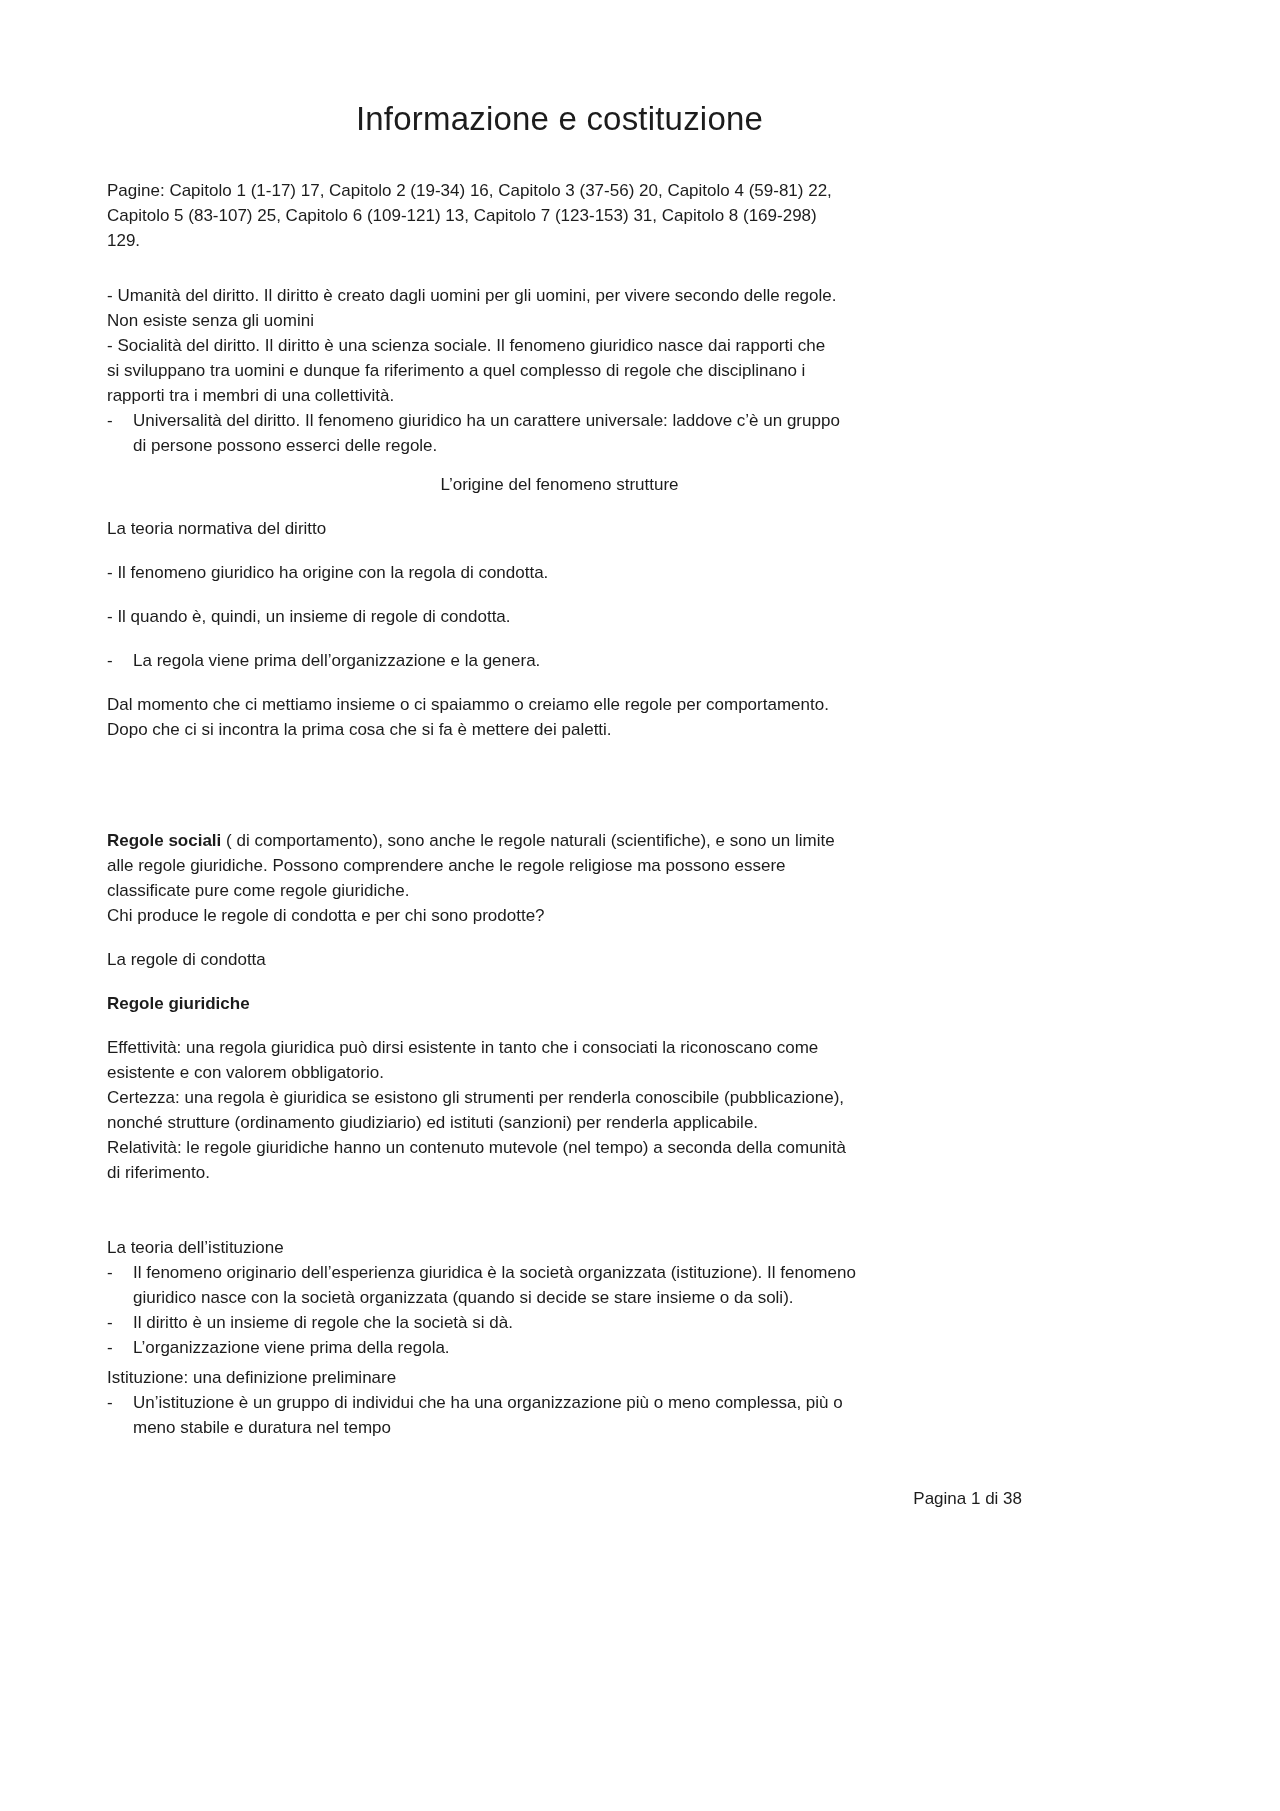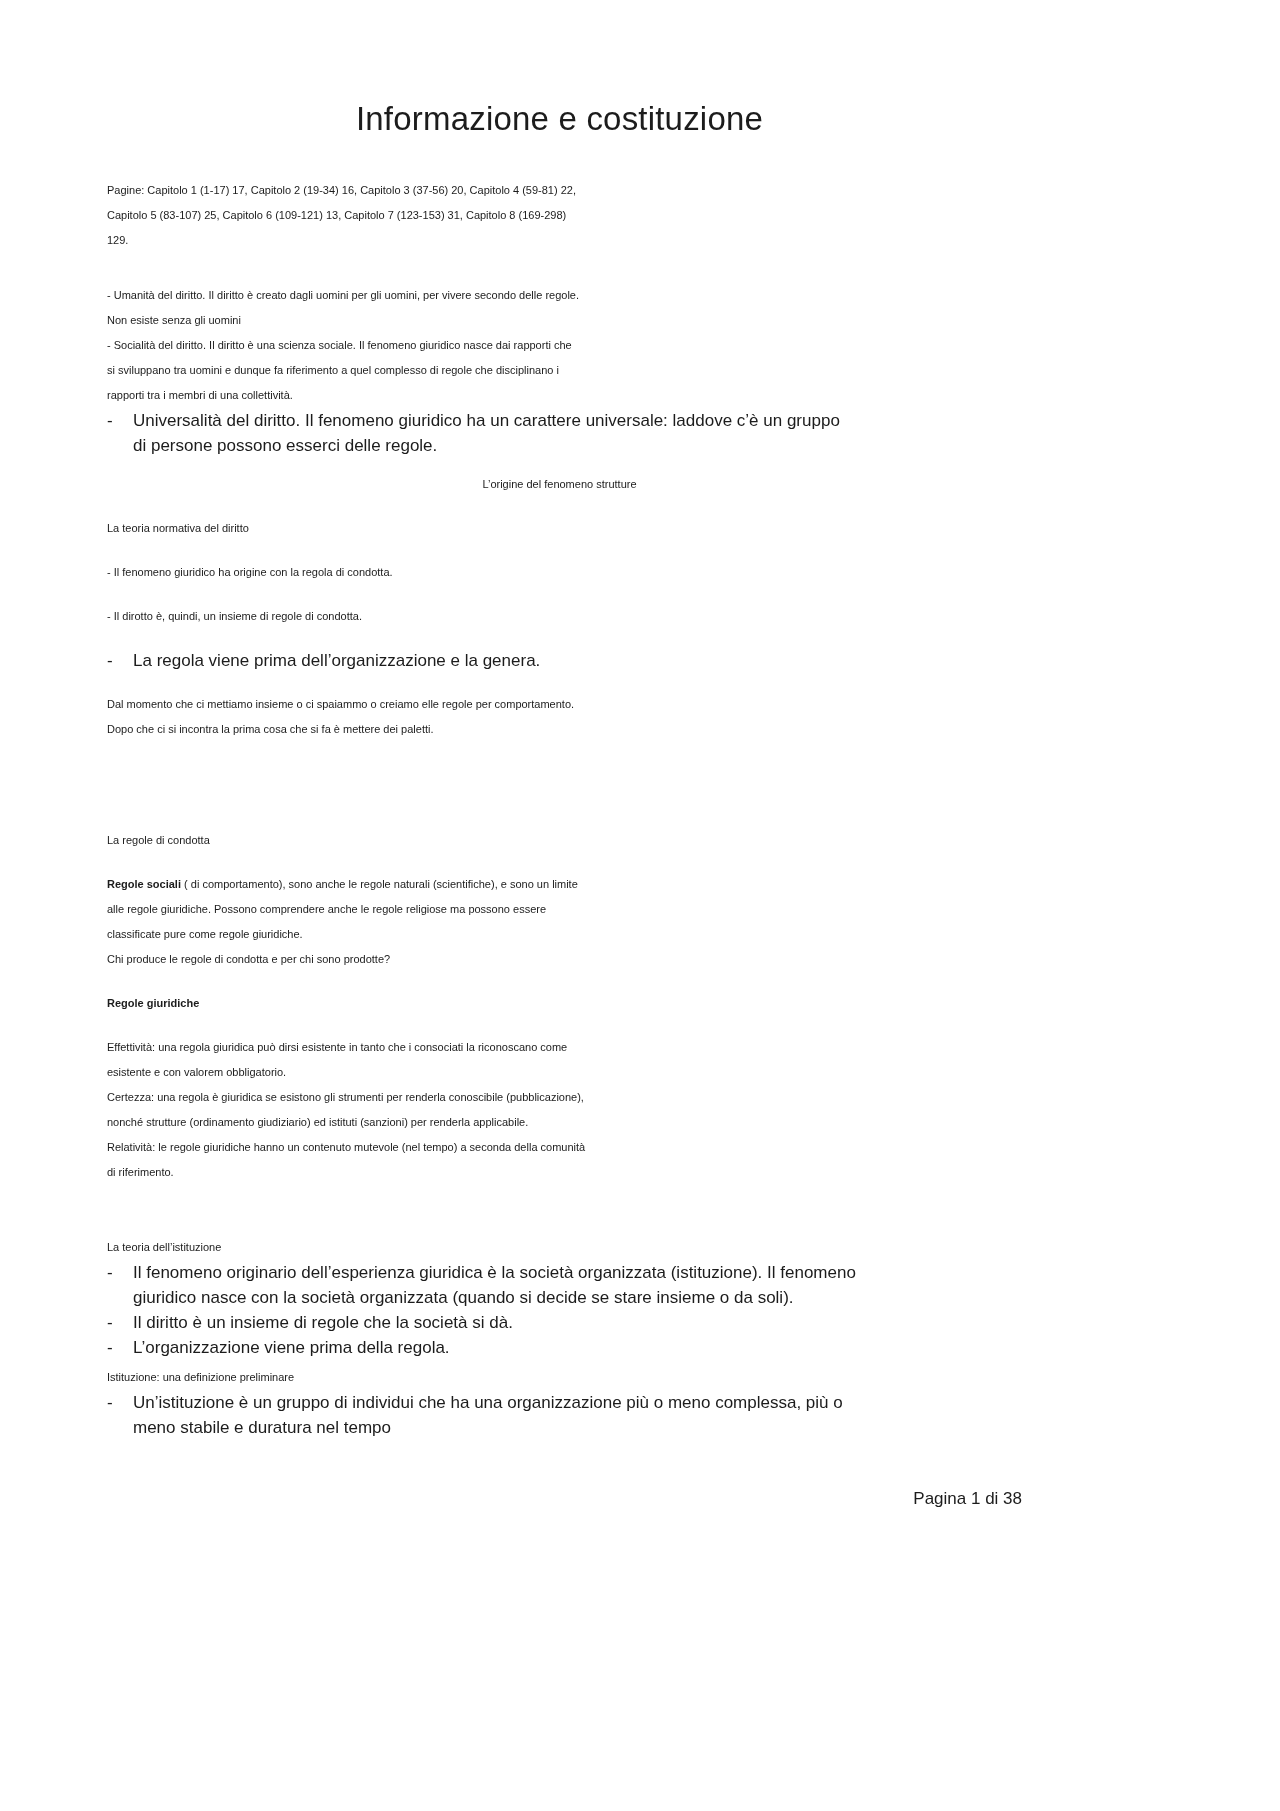--- a/index.html
+++ b/index.html
@@ -24,21 +24,21 @@
   }
   .title {
     font-size: 33px;
     line-height: 38px;
     font-weight: 400;
     text-align: center;
     margin: 0 0 40px 0;
     letter-spacing: 0.2px;
   }
   .para {
-    font-size: 11px;
+    font-size: 17px;
     line-height: 25px;
     margin: 0 0 19px 0;
     white-space: pre;
   }
   .centered { text-align: center; }
   .bold { font-weight: 700; }
 
   
   .p-pagine          { margin-bottom: 30px; }
   .p-umanita         { margin-bottom: 0; }
@@ -108,36 +108,36 @@
     <span class="dash-text">Universalità del diritto. Il fenomeno giuridico ha un carattere universale: laddove c’è un gruppo
 di persone possono esserci delle regole.</span>
   </div>
 
   <p class="para centered h-origine">L’origine del fenomeno strutture</p>
 
   <p class="para p-teoria-norm">La teoria normativa del diritto</p>
 
   <p class="para p-fenomeno">- Il fenomeno giuridico ha origine con la regola di condotta.</p>
 
-  <p class="para p-dirotto">- Il dirotto è, quindi, un insieme di regole di condotta.</p>
+  <p class="para p-dirotto">- Il quando è, quindi, un insieme di regole di condotta.</p>
 
   <div class="dash-item item-regola-prima">
     <span class="dash">-</span>
     <span class="dash-text">La regola viene prima dell’organizzazione e la genera.</span>
   </div>
 
   <p class="para p-dal-momento">Dal momento che ci mettiamo insieme o ci spaiammo o creiamo elle regole per comportamento.
 Dopo che ci si incontra la prima cosa che si fa è mettere dei paletti.</p>
 
-  <p class="para h-regole-condotta">La regole di condotta</p>
-
   <p class="para p-regole-sociali"><span class="bold">Regole sociali</span><span> ( di comportamento), sono anche le regole naturali (scientifiche), e sono un limite
 alle regole giuridiche. Possono comprendere anche le regole religiose ma possono essere
 classificate pure come regole giuridiche.
 Chi produce le regole di condotta e per chi sono prodotte?</span></p>
+
+  <p class="para h-regole-condotta">La regole di condotta</p>
 
   <p class="para bold h-regole-giur">Regole giuridiche</p>
 
   <p class="para p-effettivita">Effettività: una regola giuridica può dirsi esistente in tanto che i consociati la riconoscano come
 esistente e con valorem obbligatorio.
 Certezza: una regola è giuridica se esistono gli strumenti per renderla conoscibile (pubblicazione),
 nonché strutture (ordinamento giudiziario) ed istituti (sanzioni) per renderla applicabile.
 Relatività: le regole giuridiche hanno un contenuto mutevole (nel tempo) a seconda della comunità
 di riferimento.</p>
 

